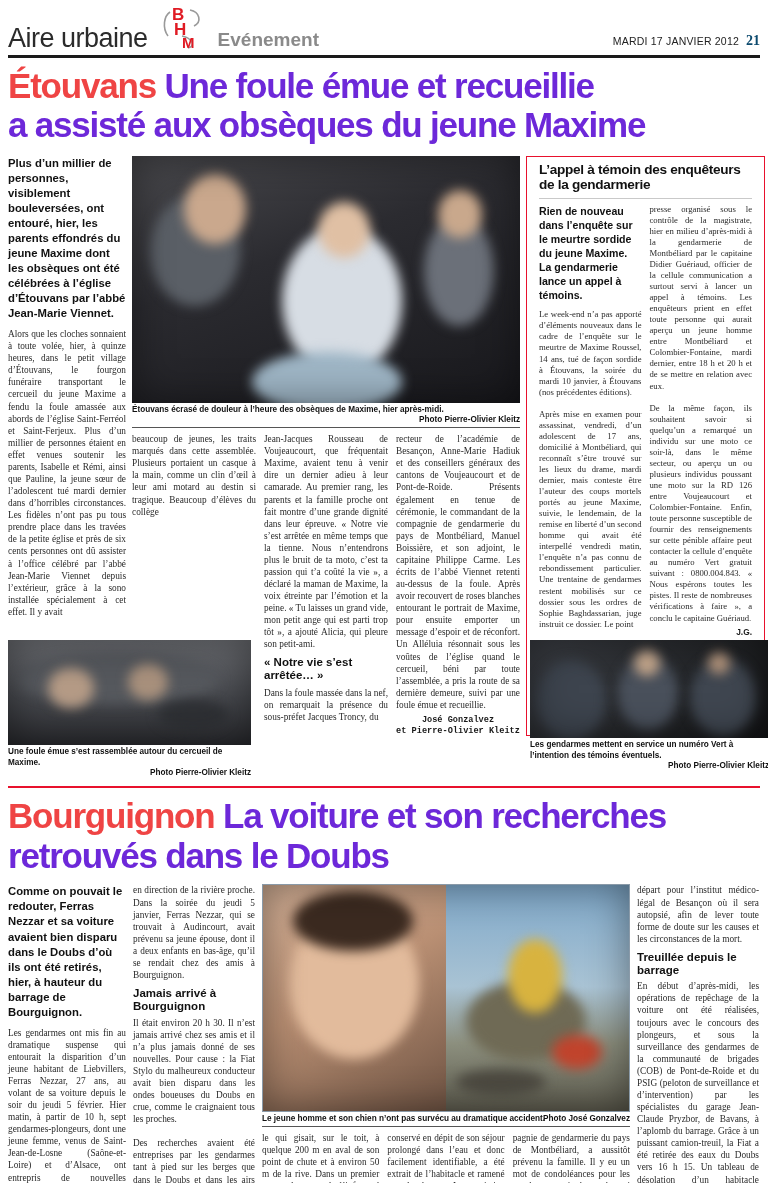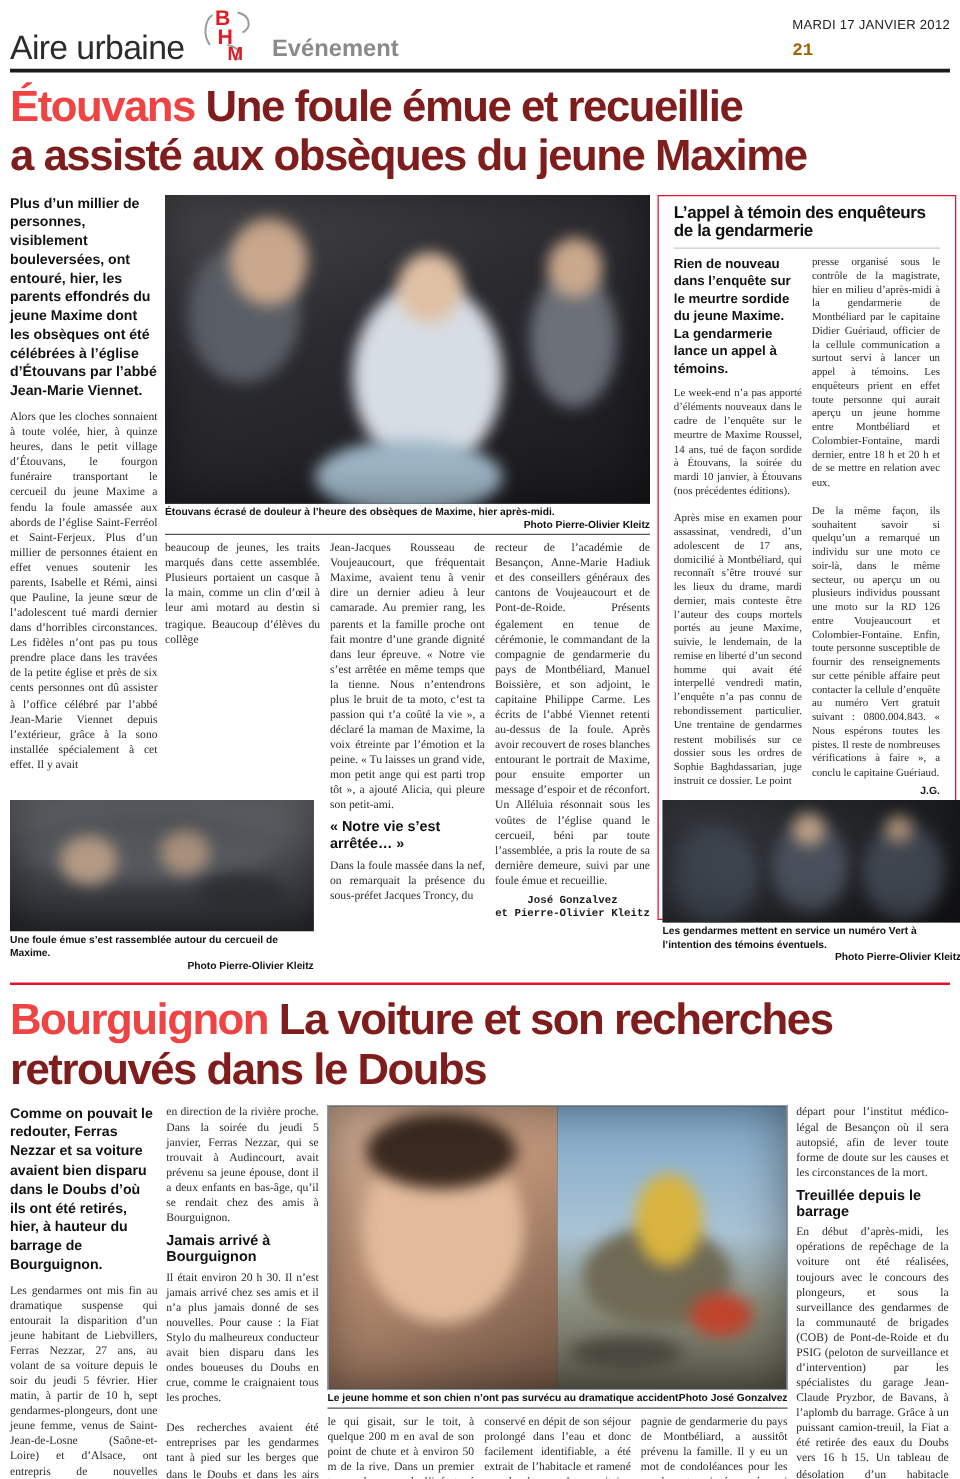--- a/index.html
+++ b/index.html
@@ -12,29 +12,29 @@
     overflow: hidden;
   }
   .page { width: 768px; height: 1183px; padding: 0 8px; position: relative; }
 
   
   .masthead { display: flex; align-items: flex-end; padding-top: 46px; height: 52px; }
   .mast-left { font-family: "Liberation Sans", sans-serif; font-size: 27px; letter-spacing: -0.5px; color: #2b2b2b; font-weight: 400; line-height: 1; }
   .bhm-logo { position: relative; width: 58px; height: 44px; margin: 0 4px 0 8px; flex: 0 0 auto; }
   .bhm-logo svg { position: absolute; left: 0; top: -6px; }
   .mast-event { font-family: "Liberation Sans", sans-serif; font-size: 19px; font-weight: bold; color: #8a8a8a; line-height: 1; margin-bottom: 3px; }
-  .mast-right { margin-left: auto; display: flex; align-items: baseline; gap: 7px; margin-bottom: 3px; flex-direction: column; }
+  .mast-right { margin-left: auto; display: flex; align-items: baseline; gap: 7px; margin-bottom: 3px; }
   .mast-date { font-family: "Liberation Sans", sans-serif; font-size: 10.5px; color: #222; letter-spacing: 0.2px; }
-  .mast-page { font-family: Liberation Mono, monospace; font-size: 14px; font-weight: bold; color: #a16207; }
+  .mast-page { font-family: Liberation Serif, serif; font-size: 14px; font-weight: bold; color: #0c4a6e; }
   .rule-thick { height: 2.5px; background: #1a1a1a; margin-top: 3px; }
 
   
   .headline { font-family: "Liberation Sans", sans-serif; font-weight: bold; letter-spacing: -1.2px; line-height: 1.02; margin-top: 10px; }
   .headline .kicker { color: #ef4444; text-align: right; }
-  .headline .main { color: #7f1d1d; }
+  .headline .main { color: #6d28d9; }
   .h1-line { font-size: 35px; }
   .h1-line2 { font-size: 35px; margin-top: 4px; }
 
   
   .a1 { display: flex; gap: 6px; margin-top: 13px; }
   .a1-col1 { width: 118px; flex: 0 0 118px; }
   .a1-mid { width: 388px; flex: 0 0 388px; }
   .a1-side { width: 239px; flex: 0 0 239px; }
 
   .lead {

